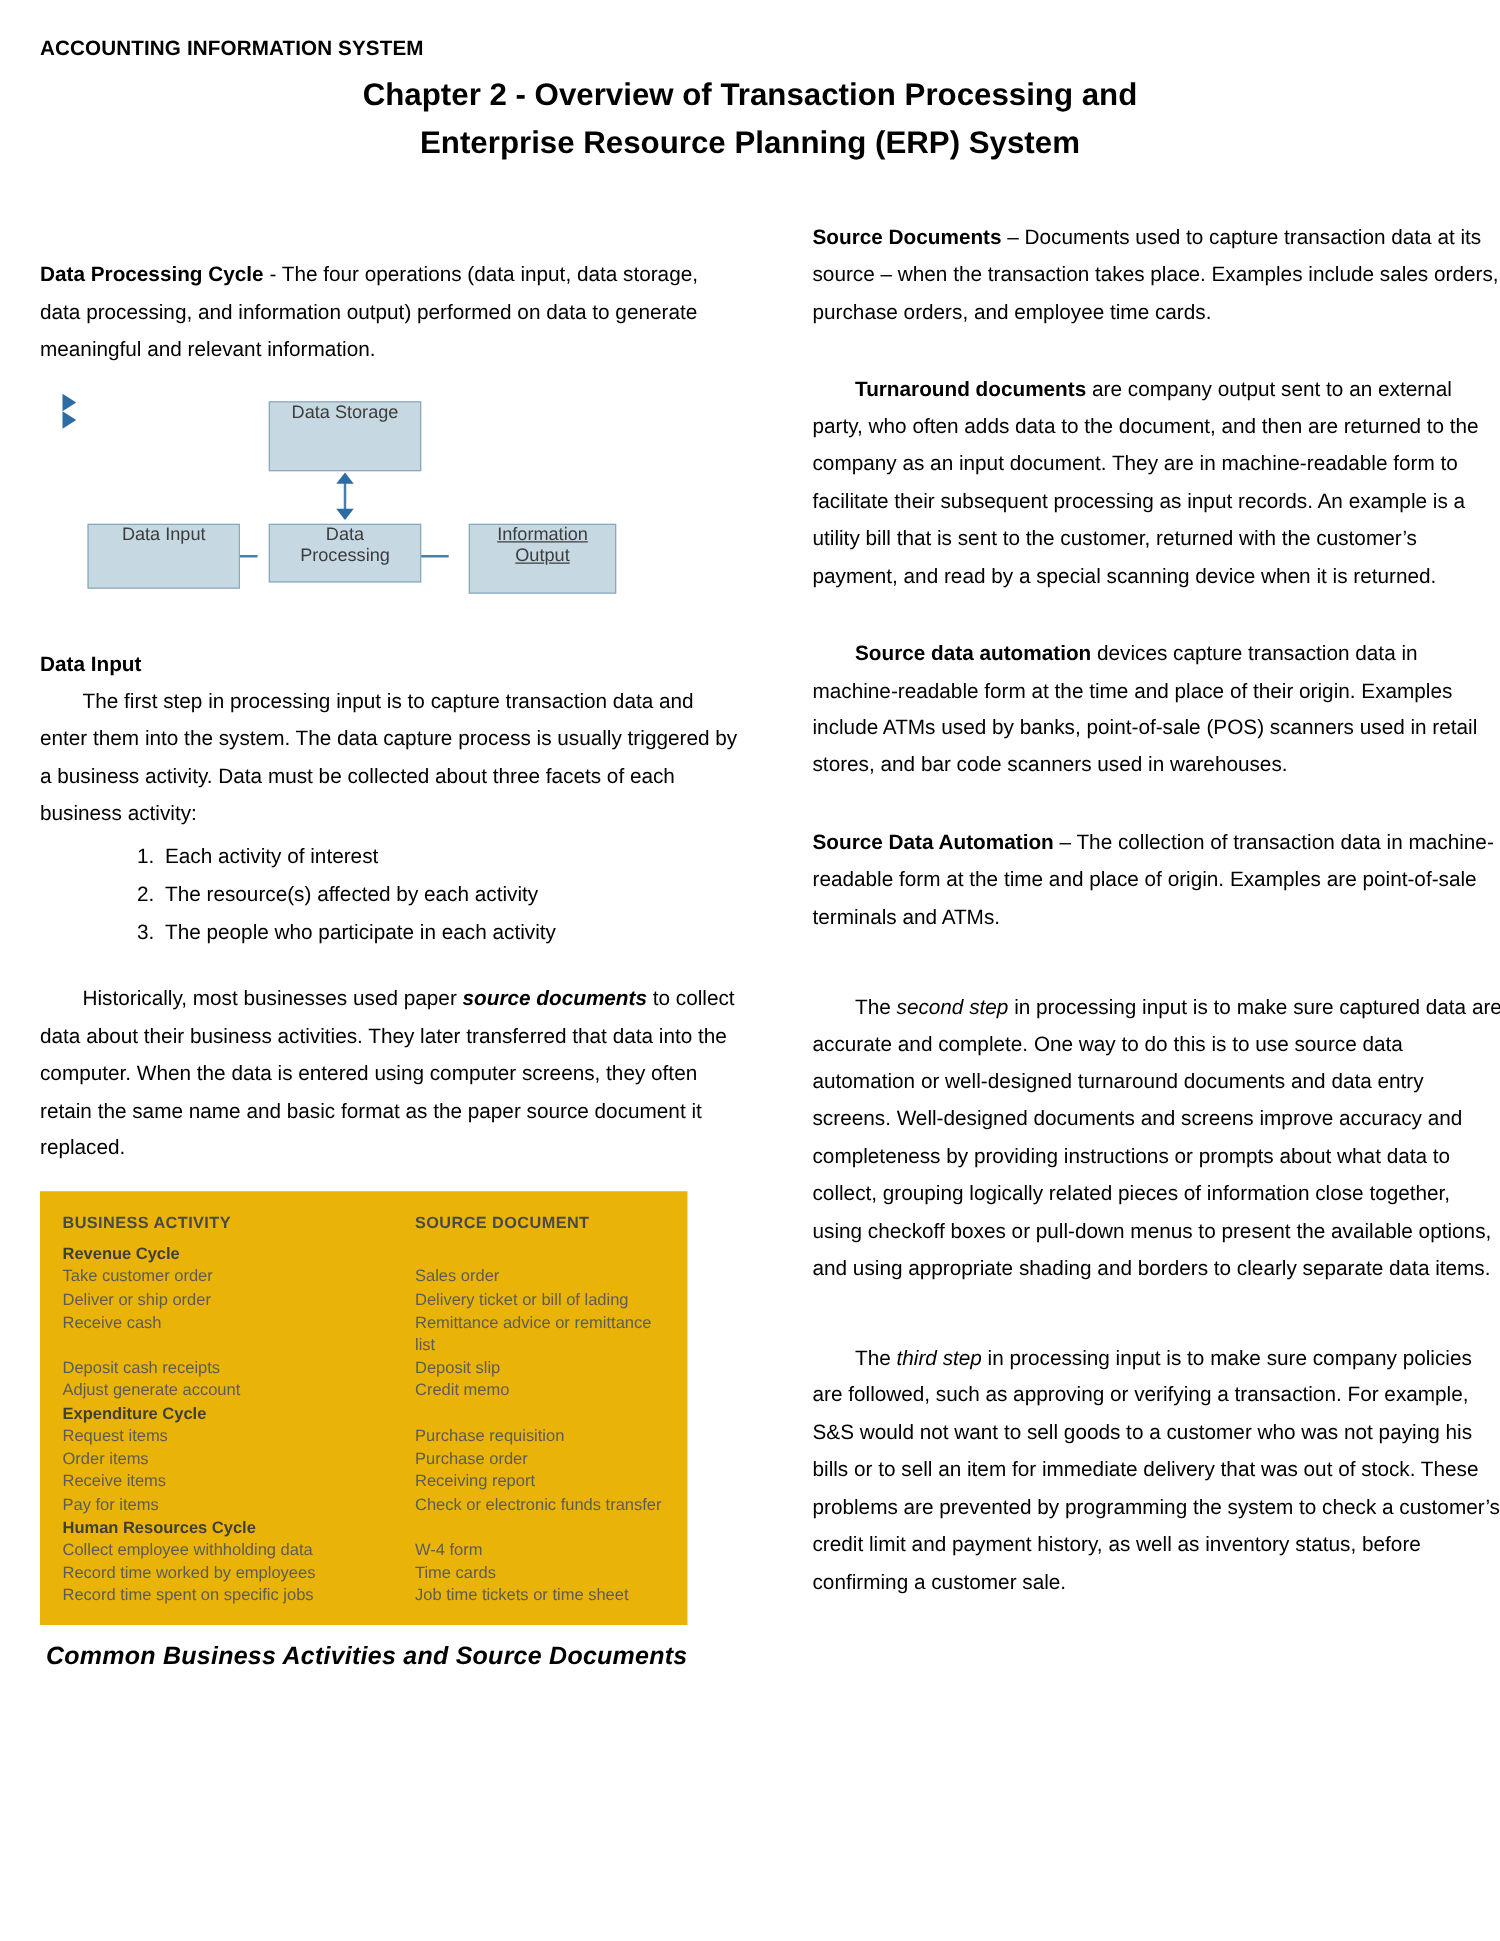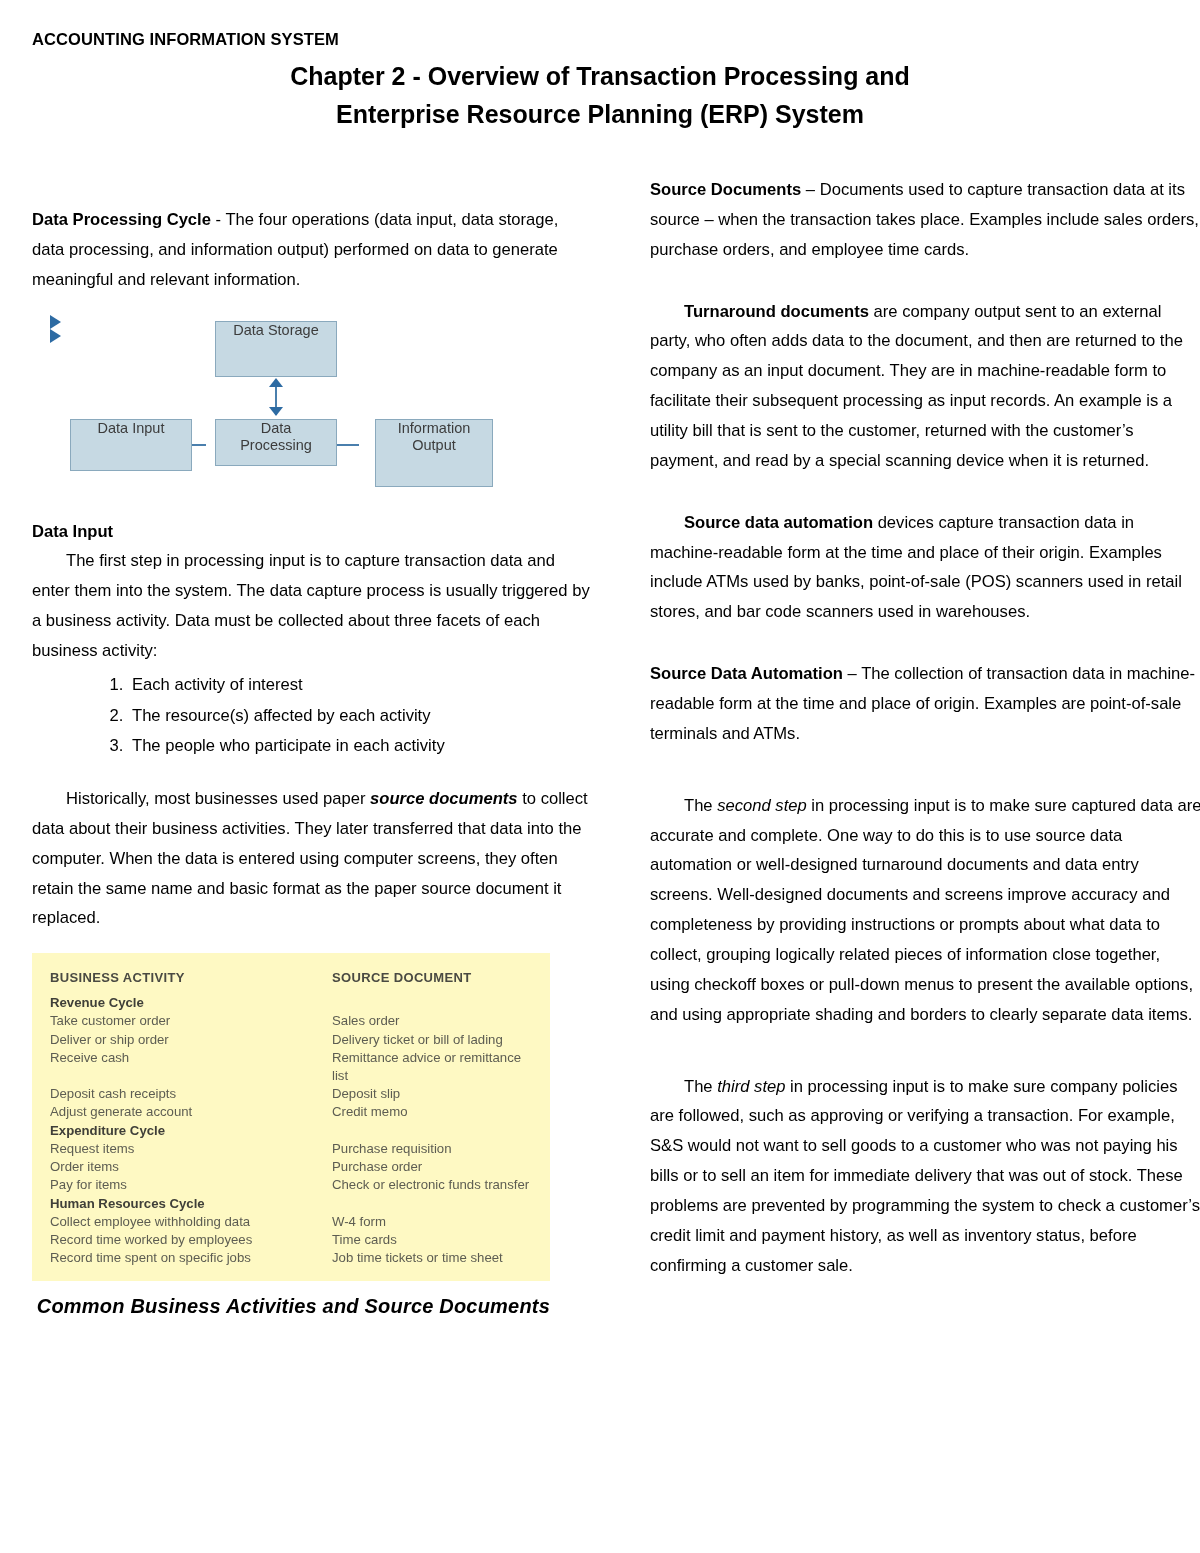--- a/index.html
+++ b/index.html
@@ -95,21 +95,21 @@
     font-size: 14.5px;
     line-height: 1.22;
     display: flex;
     align-items: flex-start;
     justify-content: center;
     text-align: center;
   }
   #node-storage { left: 165px; top: 6px;  width: 122px; height: 56px; }
   #node-input   { left: 20px;  top: 104px; width: 122px; height: 52px; }
   #node-proc    { left: 165px; top: 104px; width: 122px; height: 47px; }
-  #node-output  { left: 325px; top: 104px; width: 118px; height: 68px; }
+  #node-output  { left: 325px; top: 104px; width: 118px; height: 56px; text-decoration: underline; }
 
   .conn { position: absolute; background: #4a7fad; }
   
   .v-line { left: 225px; top: 70px; width: 2px; height: 30px; }
   .arrow-up, .arrow-down, .arrow-right {
     position: absolute; width: 0; height: 0; background: none;
   }
   .arrow-up {
     left: 219px; top: 63px;
     border-left: 7px solid transparent;
@@ -132,21 +132,21 @@
   .h-line-2 { left: 287px; top: 129px; width: 22px; height: 2px; }
   .arrow-right-2 {
     left: 307px; top: 123px;
     border-top: 7px solid transparent;
     border-bottom: 7px solid transparent;
     border-left: 11px solid #2d6ba3;
   }
 
   
   .sd-table {
-    background: #fef9c3;
+    background: #eab308;
     width: 518px;
     padding: 16px 18px 14px 18px;
     margin: 18px 0 0 0;
   }
   .sd-row {
     display: flex;
     font-size: 13.2px;
     line-height: 1.38;
     color: #5d5d52;
   }
@@ -277,20 +277,24 @@
             </div>
             <div class="sd-row">
               <div class="c1">Request items</div>
               <div class="c2">Purchase requisition</div>
             </div>
             <div class="sd-row">
               <div class="c1">Order items</div>
               <div class="c2">Purchase order</div>
             </div>
             <div class="sd-row">
+              <div class="c1">Receive items</div>
+              <div class="c2">Receiving report</div>
+            </div>
+            <div class="sd-row">
               <div class="c1">Pay for items</div>
               <div class="c2">Check or electronic funds transfer</div>
             </div>
             <div class="sd-row sd-section">
               <div class="c1">Human Resources Cycle</div>
               <div class="c2"></div>
             </div>
             <div class="sd-row">
               <div class="c1">Collect employee withholding data</div>
               <div class="c2">W-4 form</div>

